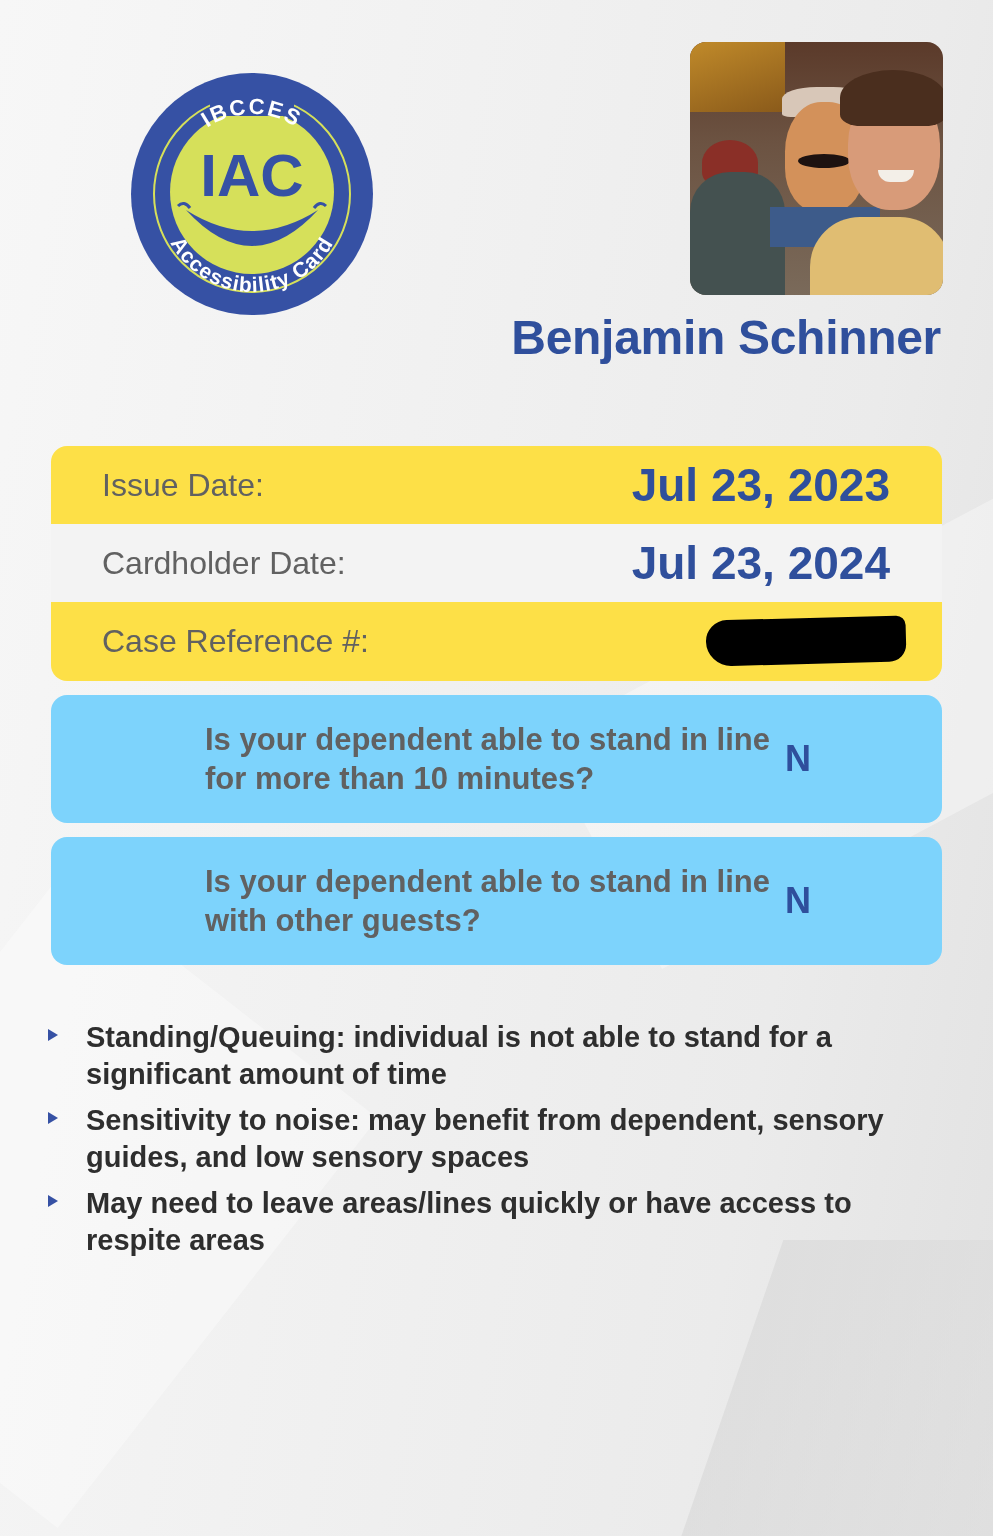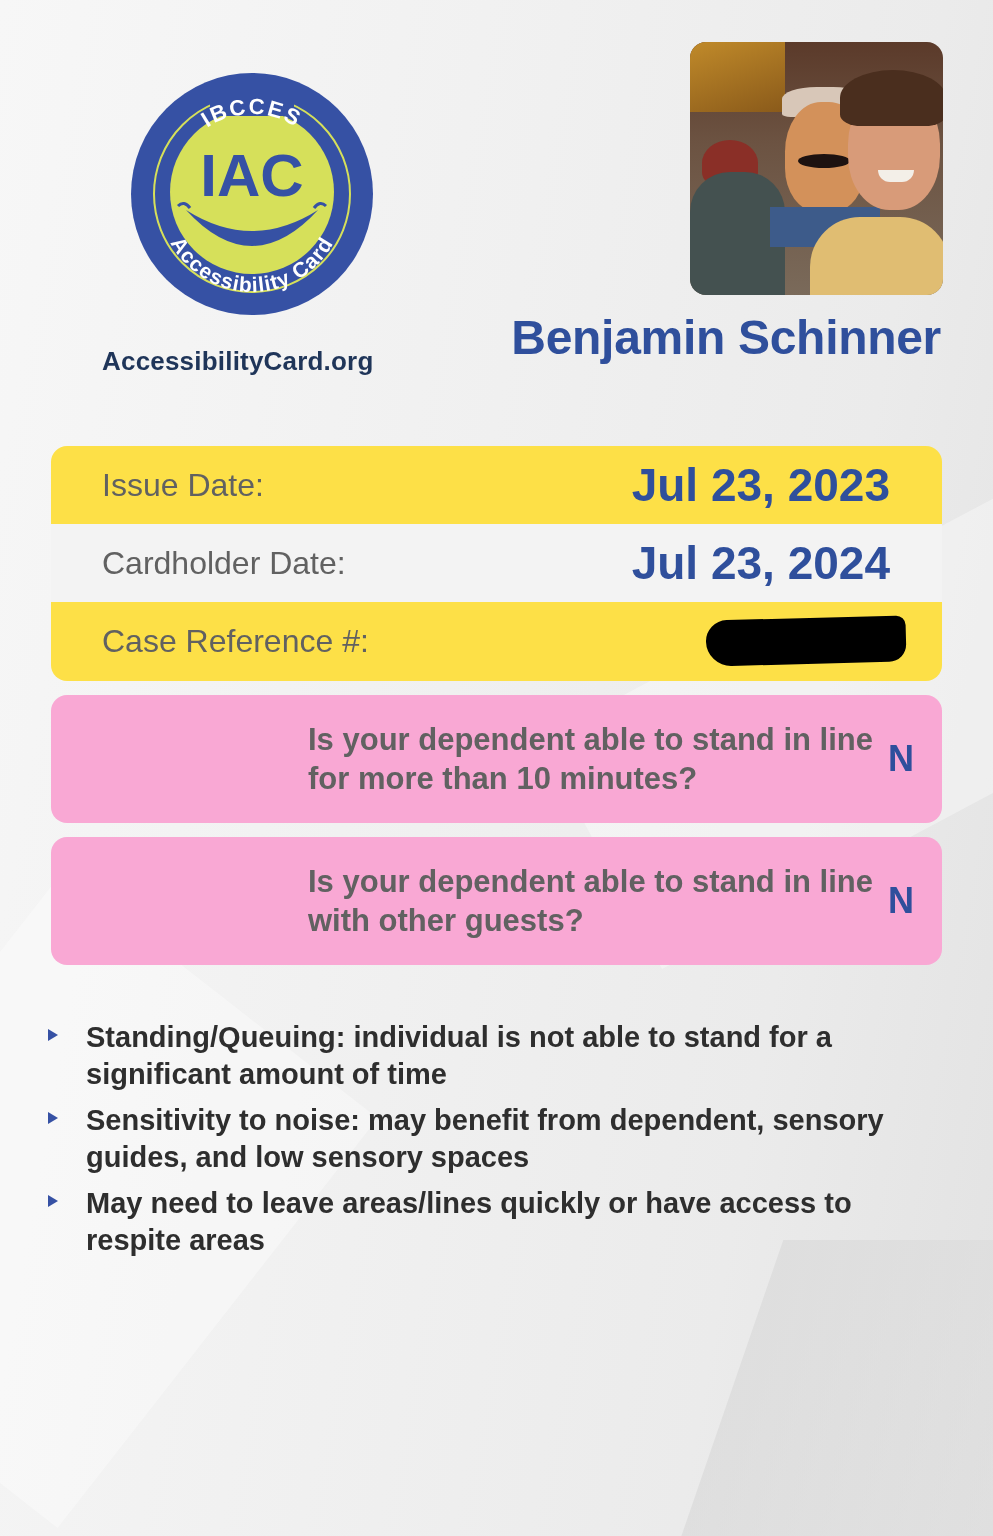--- a/index.html
+++ b/index.html
@@ -112,22 +112,22 @@
   .info-row.alt { background: #f3f3f3; }
   .info-label { font-size: 32px; color: #616161; }
   .info-value { font-size: 46px; font-weight: bold; color: #2f4f9c; }
   .redacted {
     width: 200px; height: 46px; background: #000; border-radius: 22px 10px 18px 26px;
     transform: rotate(-1.5deg); margin-right: -16px;
   }
 
   .question-card {
     position: absolute; left: 51px; width: 891px; height: 128px;
-    background: #f9a8d4; border-radius: 16px;
-    display: flex; align-items: center; justify-content: flex-end;
+    background: #7dd3fc; border-radius: 16px;
+    display: flex; align-items: center; justify-content: center;
     padding: 0 28px 0 51px;
   }
   .q-text {
     font-size: 31px; font-weight: bold; color: #616161; line-height: 39px; width: 580px;
   }
   .q-answer { font-size: 36px; font-weight: bold; color: #2f4f9c; }
 
   .notes {
     position: absolute; left: 48px; top: 1019px; width: 900px; list-style: none;
   }
@@ -169,21 +169,20 @@
       <rect x="80" y="14" width="84" height="30" fill="#3651a4"></rect>
       <text font-family="Liberation Sans, sans-serif" font-weight="bold" font-size="22" fill="#ffffff" letter-spacing="2">
         <textPath href="#topArc" startOffset="50%" text-anchor="middle">IBCCES</textPath>
       </text>
       <text font-family="Liberation Sans, sans-serif" font-weight="bold" font-size="21" fill="#ffffff" letter-spacing="1">
         <textPath href="#botArc" startOffset="50%" text-anchor="middle">Accessibility Card</textPath>
       </text>
     </svg>
   </div>
 
-  <a class="site-link">AccessibilityCard.org</a>
 
   <div class="photo" title="Cardholder photo">
     <div class="sign"></div>
     <div class="left-head"></div>
     <div class="left-person"></div>
     <div class="hat"></div>
     <div class="potato"></div>
     <div class="mustache"></div>
     <div class="base"></div>
     <div class="man-body"></div>

